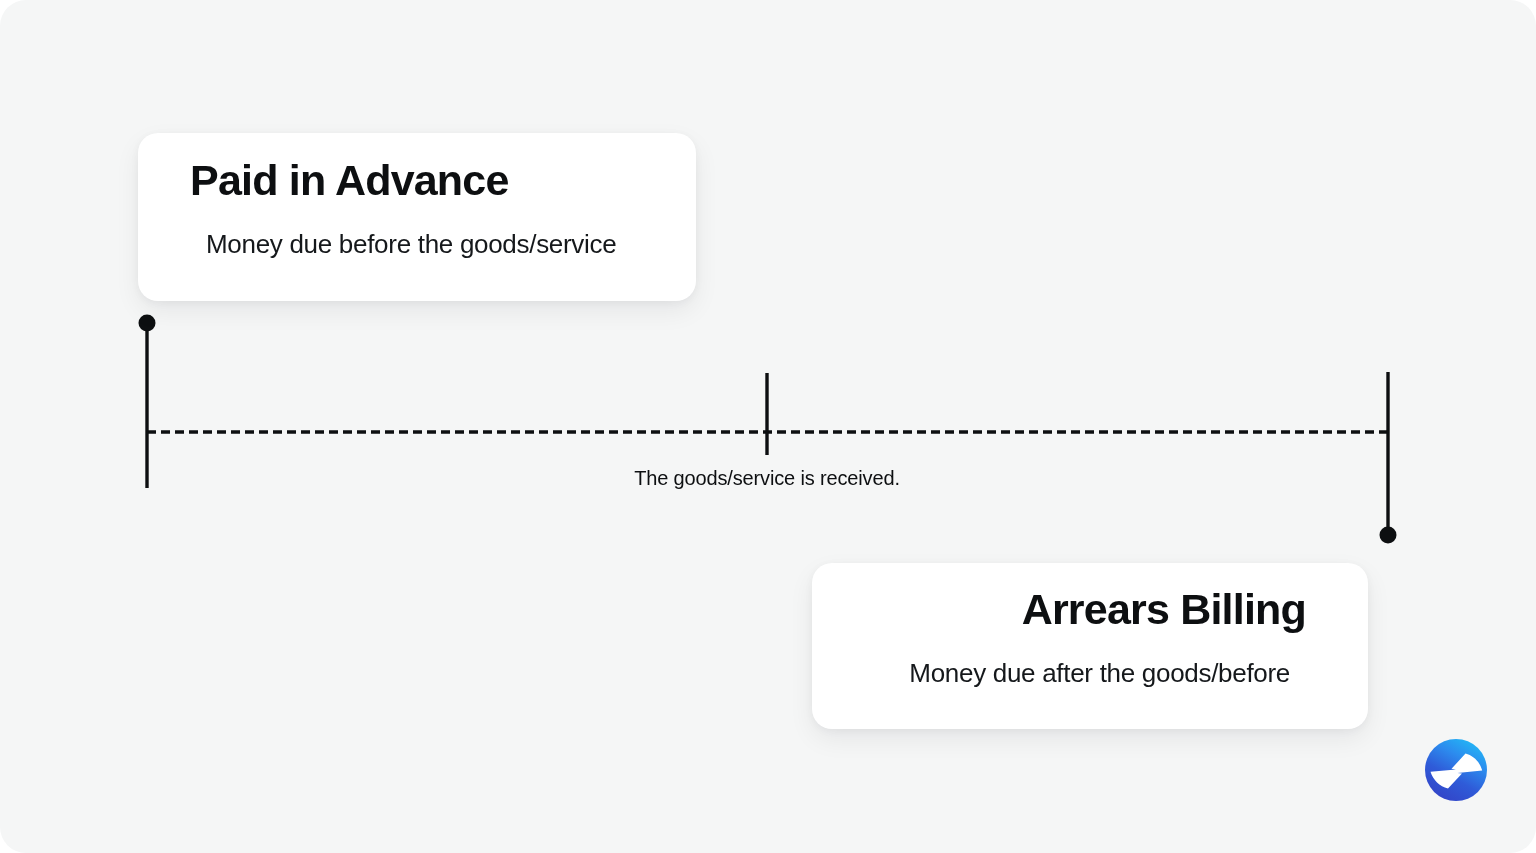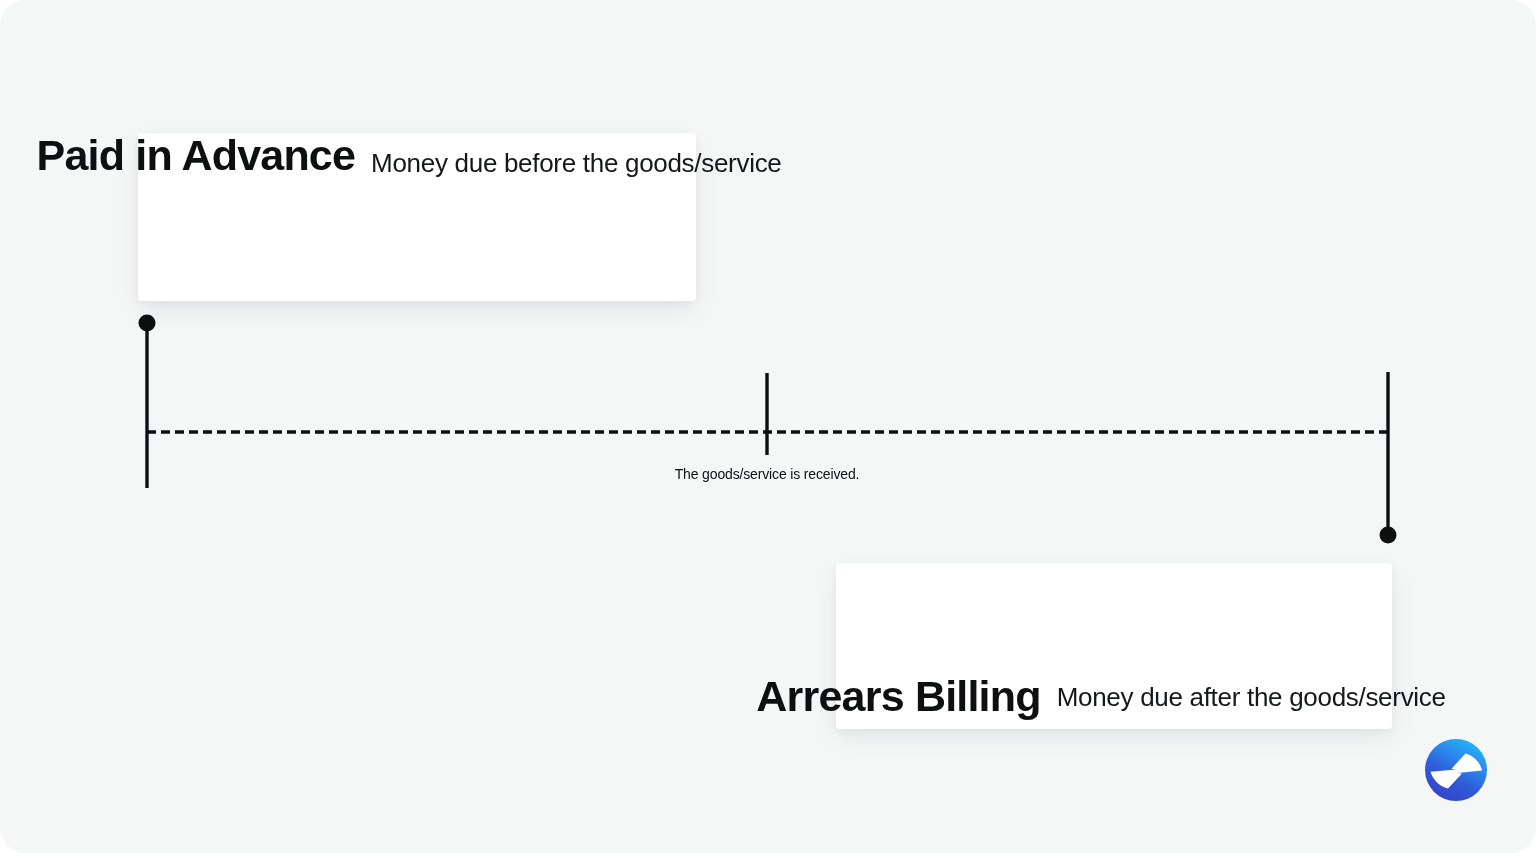--- a/index.html
+++ b/index.html
@@ -22,41 +22,41 @@
     height: 853px;
     background: #f5f6f6;
     border-radius: 26px;
     overflow: hidden;
   }
 
   
   .card {
     position: absolute;
     background: #ffffff;
-    border-radius: 4px;
+    border-radius: 20px;
     box-sizing: border-box;
     box-shadow: 0 10px 26px rgba(17, 20, 24, 0.065),
                 0 2px 8px rgba(17, 20, 24, 0.045);
     display: flex;
-    flex-direction: row;
+    flex-direction: column;
     justify-content: center;
   }
 
   #card-advance {
     left: 138px;
     top: 133px;
     width: 558px;
     height: 168px;
     padding: 0 52px 0 52px;
     align-items: flex-start;
     text-align: left;
   }
 
   #card-arrears {
-    left: 836px;
+    left: 812px;
     top: 563px;
     width: 556px;
     height: 166px;
     padding: 0 62px 0 52px;
     align-items: flex-end;
     text-align: right;
   }
 
   .card-title {
     font-size: 43px;
@@ -88,21 +88,21 @@
     pointer-events: none;
   }
 
   
   #timeline-caption {
     position: absolute;
     top: 466px;
     left: 567px;
     width: 400px;
     text-align: center;
-    font-size: 14px;
+    font-size: 20px;
     font-weight: 500;
     letter-spacing: -0.15px;
     color: #0d0f11;
     line-height: 1.2;
   }
 
   
   #brand-logo {
     position: absolute;
     left: 1424px;
@@ -131,21 +131,21 @@
     <circle cx="1388" cy="535" r="8.5" fill="#0d0f11"></circle>
   </svg>
 
   <div id="card-advance" class="card">
     <div class="card-title">Paid in Advance</div>
     <div class="card-subtitle">Money due before the goods/service</div>
   </div>
 
   <div id="card-arrears" class="card">
     <div class="card-title">Arrears Billing</div>
-    <div class="card-subtitle">Money due after the goods/service</div>
+    <div class="card-subtitle">Money due after the goods/before</div>
   </div>
 
   <div id="timeline-caption">The goods/service is received.</div>
 
   <svg id="brand-logo" viewBox="0 0 64 64" width="64" height="64" xmlns="http://www.w3.org/2000/svg">
     <defs>
       <linearGradient id="logoGrad" x1="0.72" y1="0.02" x2="0.18" y2="0.98">
         <stop offset="0%" stop-color="#23B4F5"></stop>
         <stop offset="28%" stop-color="#2C8BEE"></stop>
         <stop offset="60%" stop-color="#2F5BD8"></stop>

